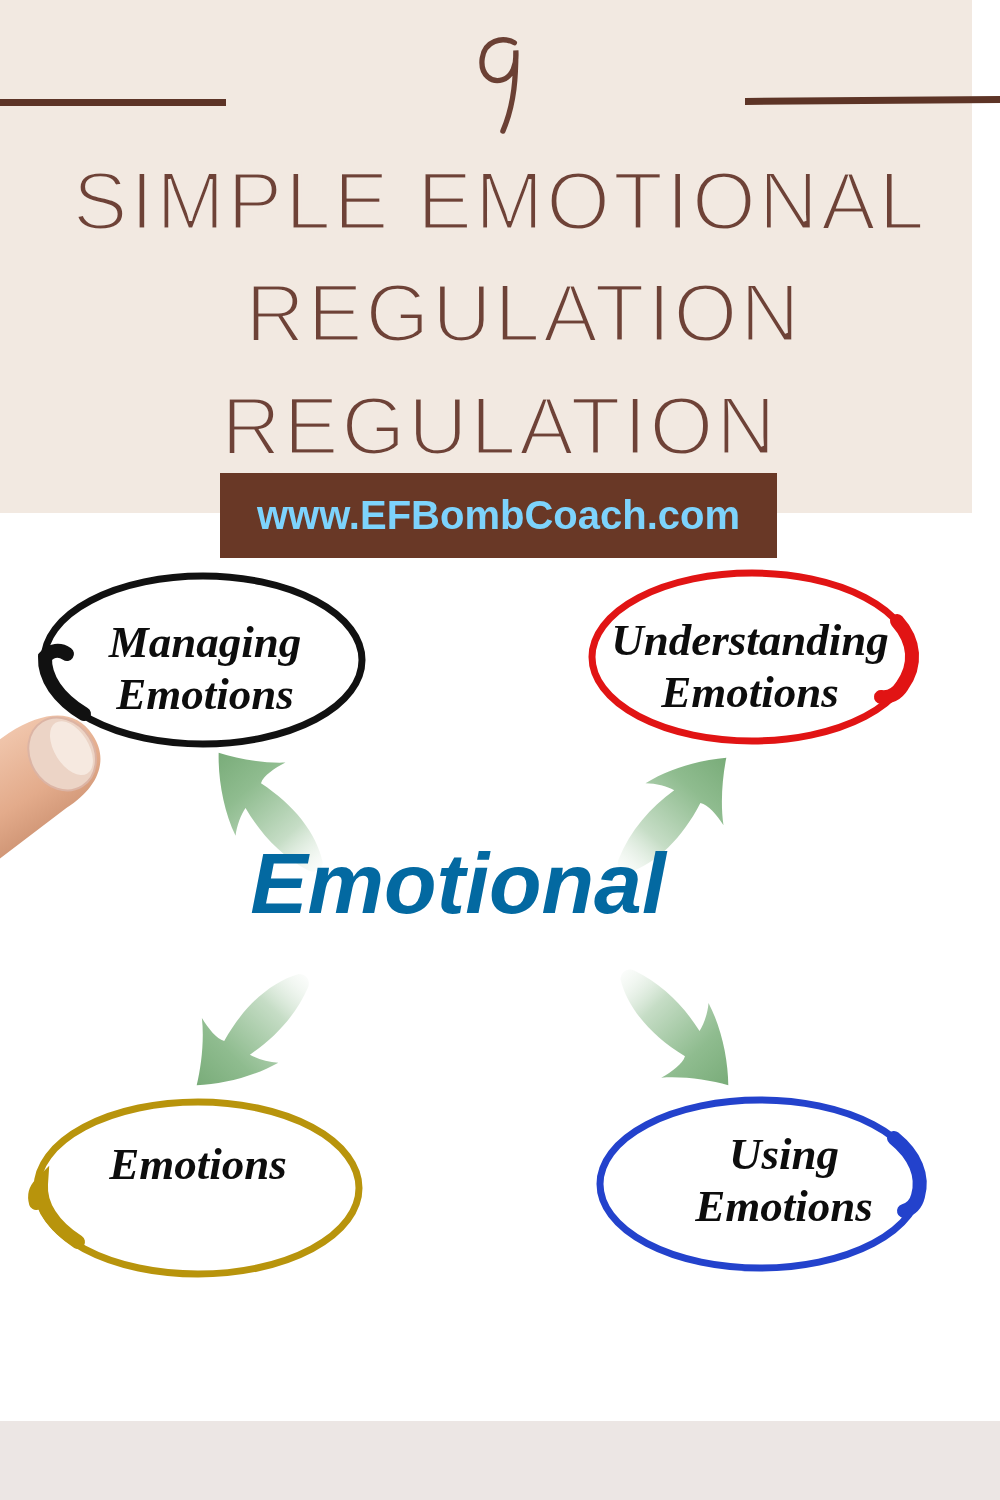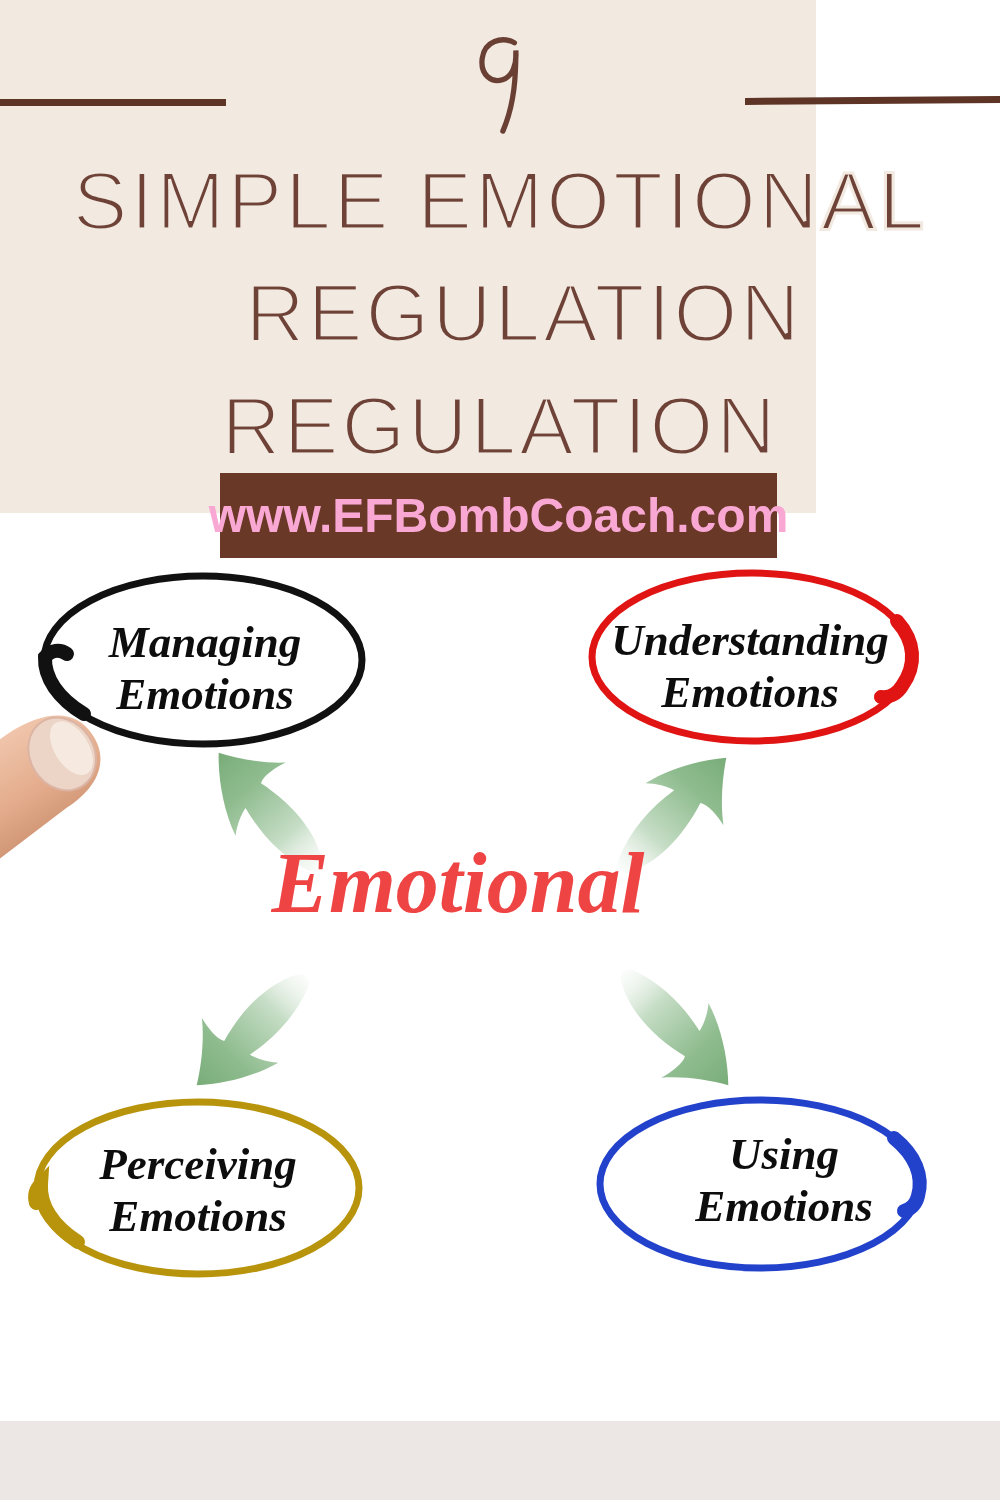--- a/index.html
+++ b/index.html
@@ -2,61 +2,61 @@
 <html><head>
 <meta charset="utf-8">
 <style>
   html,body{margin:0;padding:0;}
   body{
     width:1000px;height:1500px;position:relative;overflow:hidden;
     background:#ffffff;font-family:"Liberation Sans",sans-serif;
   }
   
   .header{
-    position:absolute;left:0;top:0;width:816px;height:513px;
+    position:absolute;left:0;top:0;width:972px;height:513px;
     background:#f2e9e1;
   }
   .rule{position:absolute;background:#5d3426;height:7px;}
   .rule.left{left:0;top:99px;width:226px;}
   .rule.right{left:745px;top:97px;width:255px;transform:rotate(-0.4deg);}
   .nine{position:absolute;left:476px;top:34px;width:48px;height:104px;}
   .title-line{
     position:absolute;left:0;width:1000px;text-align:center;
     font-size:82px;line-height:82px;font-weight:400;letter-spacing:3px;
     color:#6e4237;-webkit-text-stroke:3px #f2e9e1;white-space:nowrap;
   }
   .title-line.l1{top:160px;}
   .title-line.l2{top:272px;padding-left:24px;}
   .title-line.l3{top:385px;}
   .banner{
     position:absolute;left:220px;top:473px;width:557px;height:85px;
     background:#693826;display:flex;align-items:center;justify-content:center;
   }
   .banner .url{
-    color:#f9a8d4;font-weight:700;font-size:48px;letter-spacing:0px;
+    color:#7dd3fc;font-weight:700;font-size:40px;letter-spacing:0px;
     font-family:"Liberation Sans",sans-serif;
   }
   
   .diagram-svg{position:absolute;left:0;top:0;width:1000px;height:1500px;}
   .node-label{
     position:absolute;width:340px;text-align:center;
     font-family:"Liberation Serif","DejaVu Serif",serif;
     font-style:italic;font-weight:700;
     font-size:45px;line-height:52px;color:#0d0d0d;
   }
   .node-label span{display:block;font-style:italic;}
   .label-managing{left:35px;top:616px;}
   .label-understanding{left:580px;top:614px;}
   .label-perceiving{left:28px;top:1138px;}
   .label-using{left:614px;top:1128px;}
   .center-label{
     position:absolute;left:100px;top:834px;width:716px;text-align:center;
-    font-family:Liberation Serif, serif;
+    font-family:Liberation Sans, sans-serif;
     font-style:italic;font-weight:700;
-    font-size:86px;line-height:98px;color:#ef4444;
+    font-size:86px;line-height:98px;color:#0369a1;
   }
   .center-label span{display:block;}
   
   .footer{
     position:absolute;left:0;top:1421px;width:1000px;height:79px;
     background:#ece6e4;
   }
 </style>
 </head>
 <body>
@@ -142,21 +142,20 @@
 
 <div class="node-label label-managing">
   <span>Managing</span>
   <span>Emotions</span>
 </div>
 <div class="node-label label-understanding">
   <span>Understanding</span>
   <span>Emotions</span>
 </div>
 <div class="node-label label-perceiving">
-  <span>Perceiving</span>
   <span>Emotions</span>
 </div>
 <div class="node-label label-using">
   <span>Using</span>
   <span>Emotions</span>
 </div>
 
 <div class="center-label">
   <span>Emotional</span>
 </div>

